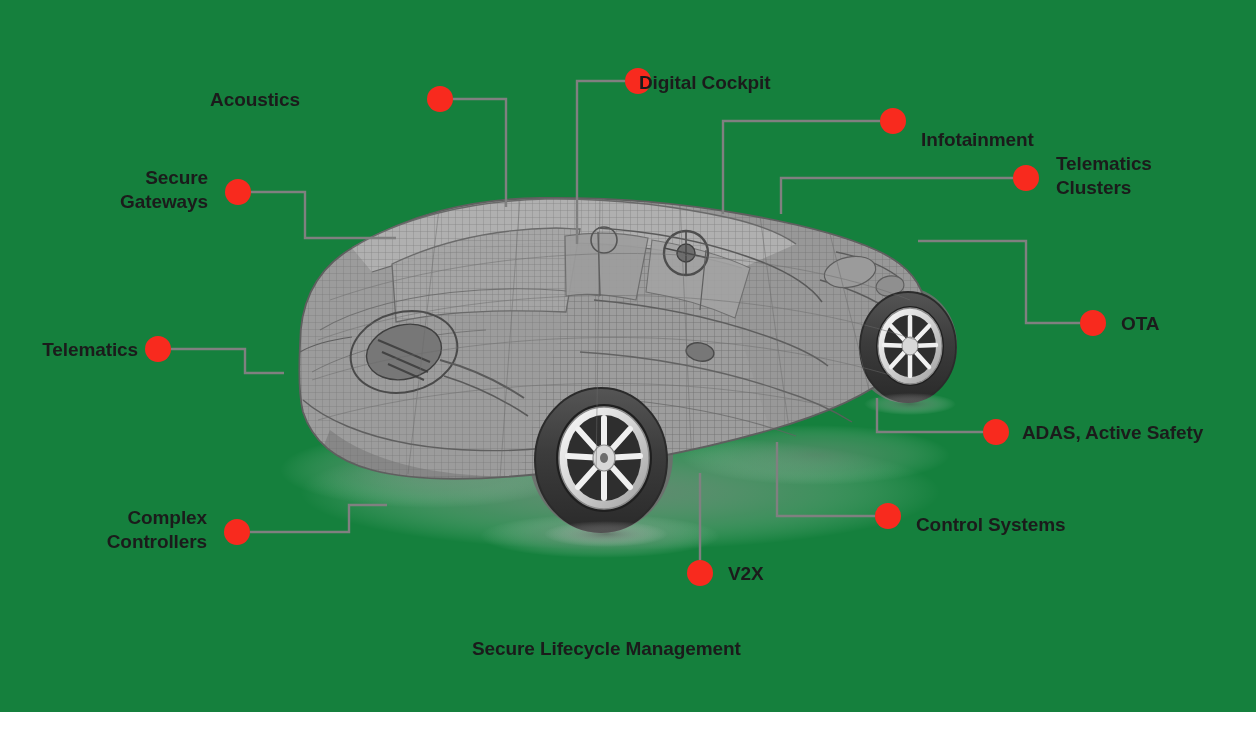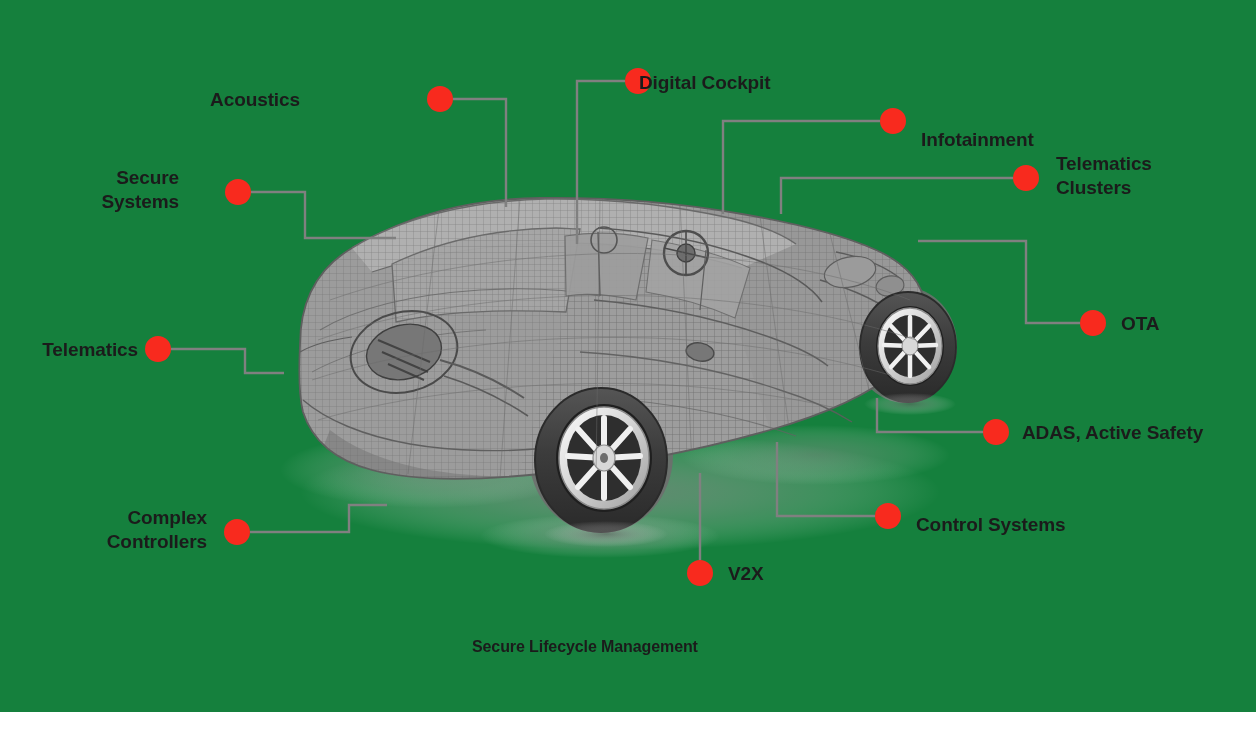--- a/index.html
+++ b/index.html
@@ -37,21 +37,21 @@
   }
   .callout-label.align-right {
     text-align: right;
   }
   .callout-label.align-left {
     text-align: left;
   }
   .caption {
     position: absolute;
     font-family: "Liberation Sans", sans-serif;
-    font-size: 16px;
+    font-size: 19px;
     font-weight: 600;
     color: #1b1b1b;
     white-space: pre;
     letter-spacing: -0.1px;
   }
 </style>
 </head>
 <body>
 
 <div id="stage">
@@ -271,17 +271,17 @@
       <div class="callout-label align-right" style="top: 88px; right: 956px;"><div>Acoustics</div></div>
       <div class="callout-label align-left" style="top: 71px; left: 639px;"><div>Digital Cockpit</div></div>
       <div class="callout-label align-left" style="top: 128px; left: 921px;"><div>Infotainment</div></div>
       <div class="callout-label align-left" style="top: 152px; left: 1056px;"><div>Telematics</div><div>Clusters</div></div>
       <div class="callout-label align-left" style="top: 312px; left: 1121px;"><div>OTA</div></div>
       <div class="callout-label align-left" style="top: 421px; left: 1022px;"><div>ADAS, Active Safety</div></div>
       <div class="callout-label align-left" style="top: 506px; left: 916px; margin-top: 7px;"><div>Control Systems</div></div>
       <div class="callout-label align-left" style="top: 562px; left: 728px;"><div>V2X</div></div>
       <div class="callout-label align-right" style="top: 506px; right: 1049px;"><div>Complex</div><div>Controllers</div></div>
       <div class="callout-label align-right" style="top: 338px; right: 1118px;"><div>Telematics</div></div>
-      <div class="callout-label align-right" style="top: 166px; right: 1077px;"><div>Secure</div><div>Systems</div></div>
+      <div class="callout-label align-right" style="top: 166px; right: 1048px;"><div>Secure</div><div>Gateways</div></div>
     </div>
 
   <div class="caption" id="caption-el" style="left:472px; top:638px;">Secure Lifecycle Management</div>
 </div>
 
 </body></html>

